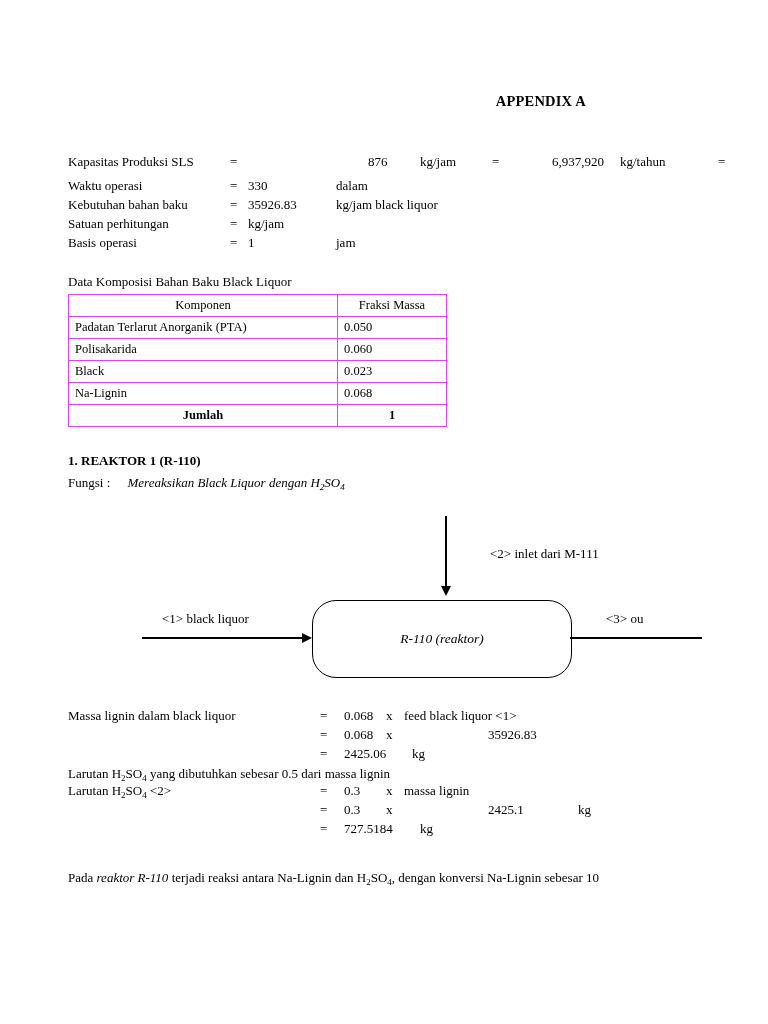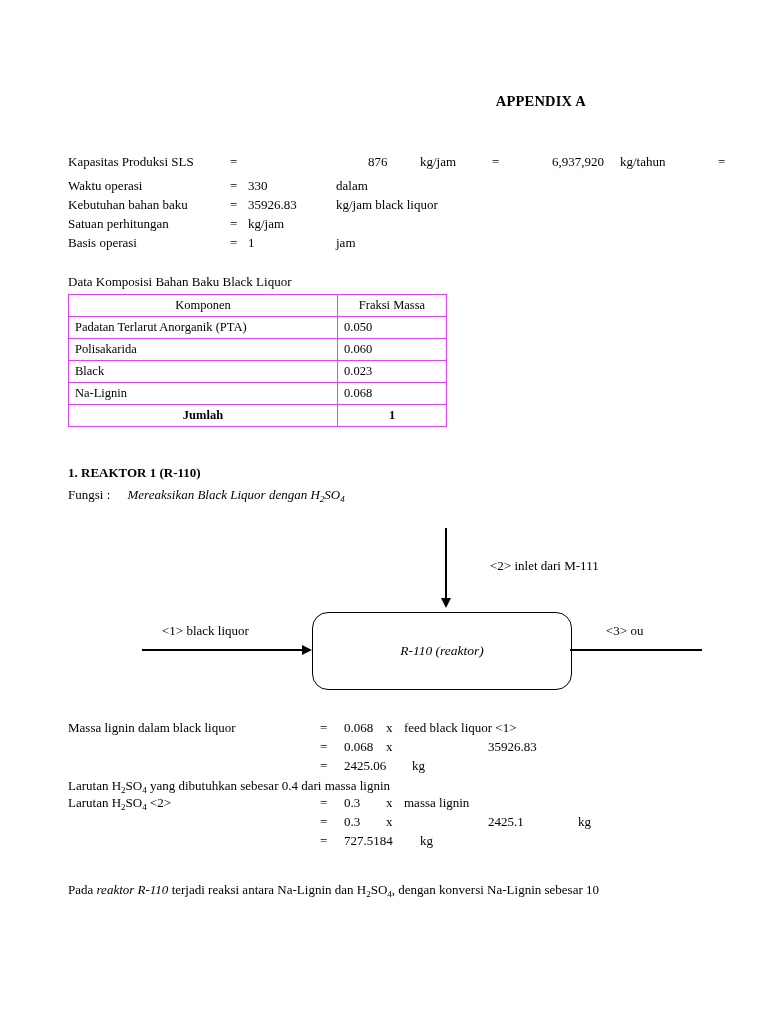--- a/index.html
+++ b/index.html
@@ -93,21 +93,21 @@
   td.c-frac { width: 96px; text-align: left; padding-left: 48px; }
   tr.total td {
     text-align: center;
     font-weight: bold;
     padding-left: 6px;
   }
   tr.total td.c-frac { text-align: center; padding-left: 6px; }
 
   
   .section-head {
-    margin-top: 38px;
+    margin-top: 26px;
     font-weight: bold;
     font-size: 13px;
   }
   .fungsi {
     margin-top: 6px;
     font-size: 13px;
     position: relative;
     white-space: nowrap;
   }
   .fungsi .fk { }
@@ -120,21 +120,21 @@
     height: 200px;
     margin-top: 12px;
   }
   .reactor-box {
     position: absolute;
     left: 244px;
     top: 96px;
     width: 258px;
     height: 76px;
     border: 1.6px solid #000;
-    border-radius: 16px;
+    border-radius: 24px;
     display: flex;
     align-items: center;
     justify-content: center;
     font-style: italic;
     font-size: 13.5px;
     background: #fff;
   }
   .arrow-in-top {
     position: absolute;
     left: 377px;
@@ -339,21 +339,21 @@
       <span class="x">x</span>
       <span class="bnum">35926.83</span>
     </div>
     <div class="calc-row">
       <span class="eq">=</span>
       <span class="res">2425.06</span>
       <span style="position:absolute;left:344px;">kg</span>
     </div>
 
     <div class="note">
-      <span>Larutan H</span><sub>2</sub><span>SO</span><sub>4</sub><span> yang dibutuhkan sebesar 0.4 dari massa lignin</span>
+      <span>Larutan H</span><sub>2</sub><span>SO</span><sub>4</sub><span> yang dibutuhkan sebesar 0.5 dari massa lignin</span>
     </div>
 
     <div class="calc-row">
       <span class="lab"><span>Larutan H</span><sub>2</sub><span>SO</span><sub>4</sub><span> &lt;2&gt;</span></span>
       <span class="eq">=</span>
       <span class="a">0.3</span>
       <span class="x">x</span>
       <span class="b">massa lignin</span>
     </div>
     <div class="calc-row">

